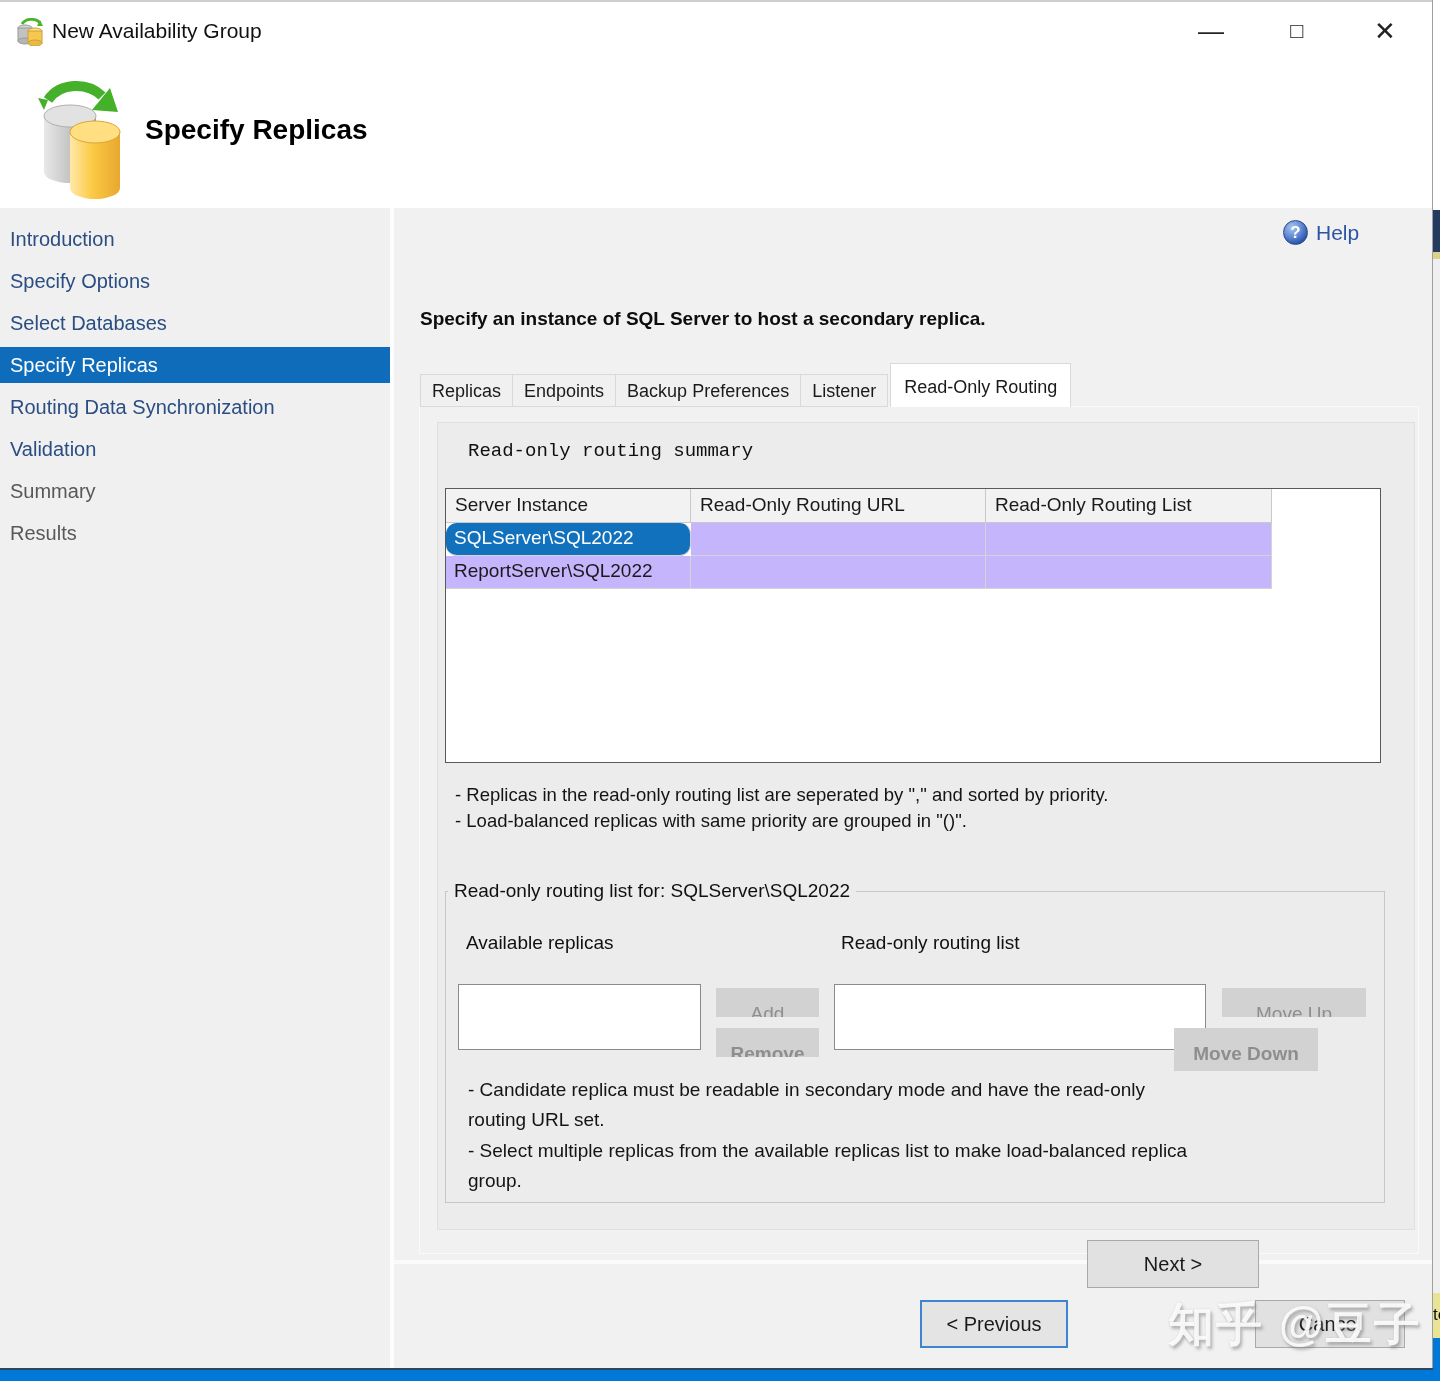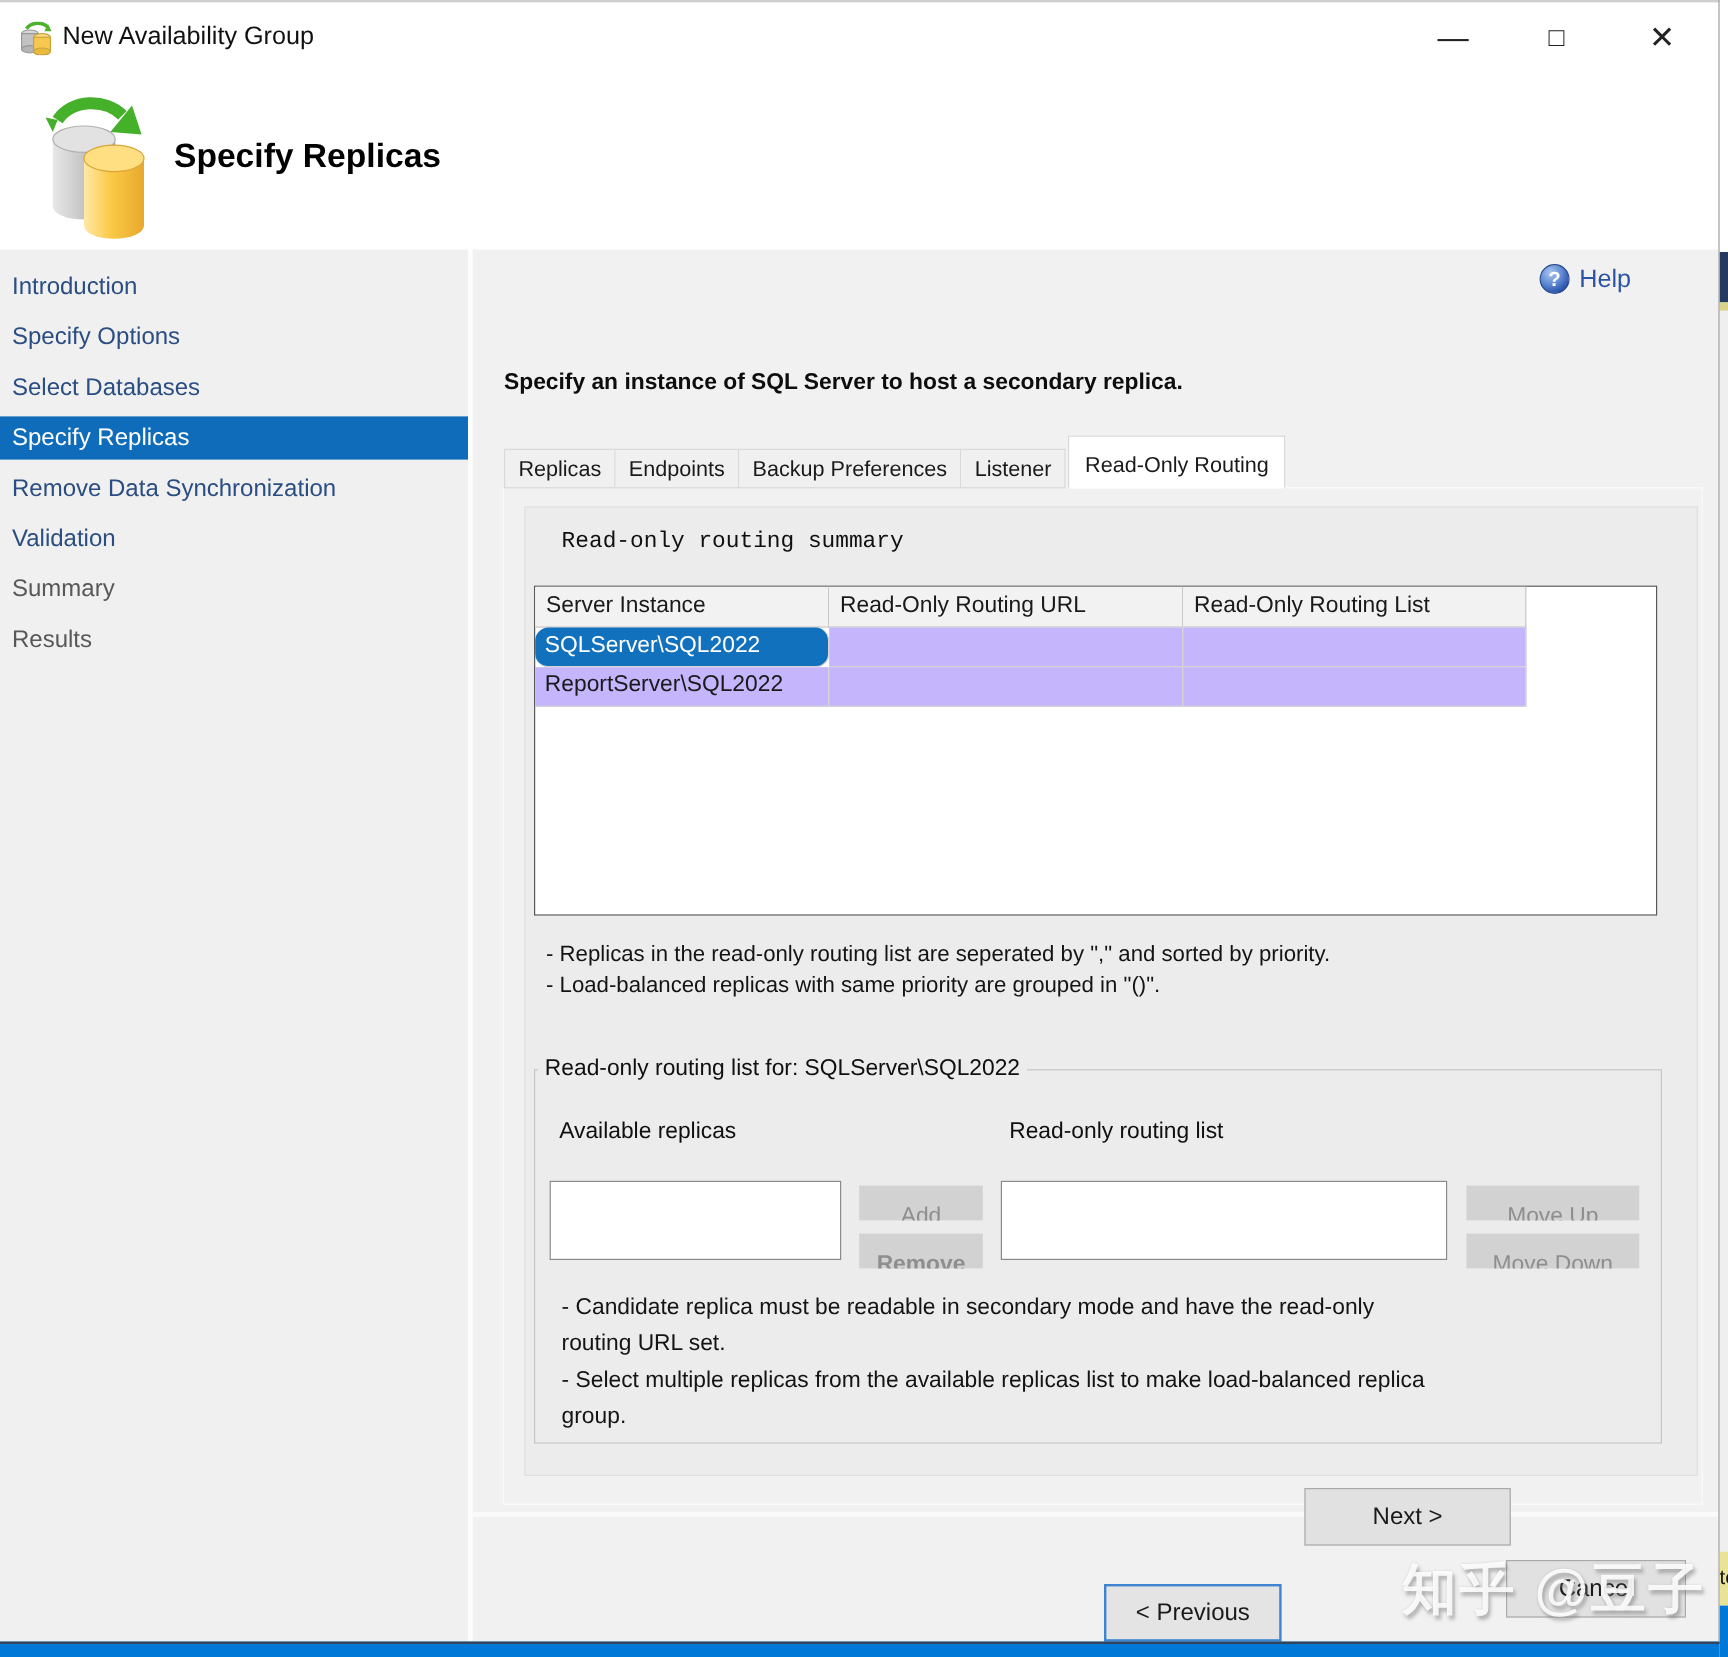--- a/index.html
+++ b/index.html
@@ -64,21 +64,21 @@
   .groupbox legend { font-size:19px; color:#101010; padding:0 6px; margin-left:2px; white-space:nowrap; }
   .gb-label { position:absolute; font-size:19px; color:#101010; white-space:nowrap; }
   .listbox { position:absolute; background:#ffffff; border:1px solid #8a8a8a; }
   .gbtn { position:absolute; background:#d2d2d2; border:none; overflow:hidden; cursor:default; }
   .gbtn span { position:absolute; left:0; right:0; top:15px; text-align:center; font-size:19px; color:#8e8e8e; white-space:nowrap; }
   .gb-note { position:absolute; left:22px; width:900px; font-size:19px; line-height:30px; color:#141414; white-space:nowrap; }
 
   
   .footer-sep { position:absolute; left:394px; top:1260px; width:1038px; height:4px; background:#fafafa; }
   .btn { position:absolute; height:48px; background:#e1e1e1; border:1px solid #a9a9a9; font-size:20px; color:#1a1a1a; font-family:"Liberation Sans", sans-serif; cursor:pointer; }
-  .btn.prev { left:920px; top:1300px; width:148px; border:2px solid #3f84d1; background:#e4e4e4;margin-top:20px; }
+  .btn.prev { left:920px; top:1300px; width:148px; border:2px solid #3f84d1; background:#e4e4e4; }
   .btn.next { left:1087px; top:1240px; width:172px; }
   .btn.cancel { left:1255px; top:1300px; width:150px; }
 
   .bottombar { position:absolute; left:0; top:1368px; width:1433px; height:13px; background:#0078d7; border-top:2px solid #33455b; }
 
   
   .watermark { position:absolute; left:1168px; top:1294px; z-index:40; font-size:46px; font-weight:bold; letter-spacing:2px;
     color:rgba(255,255,255,0.88); text-shadow:2px 3px 3px rgba(110,110,110,0.45), 0 0 2px rgba(160,160,160,0.4); white-space:nowrap; }
 
   
@@ -139,21 +139,21 @@
       <ellipse cx="69" cy="118" rx="25" ry="11" fill="url(#goldCyl)"></ellipse>
     </svg>
     <div class="page-title">Specify Replicas</div>
   </div>
 
   <div class="sidebar">
     <div class="side-item">Introduction</div>
     <div class="side-item">Specify Options</div>
     <div class="side-item">Select Databases</div>
     <div class="side-item active">Specify Replicas</div>
-    <div class="side-item">Remove Data Synchronization</div>
+    <div class="side-item">Routing Data Synchronization</div>
     <div class="side-item">Validation</div>
     <div class="side-item disabled">Summary</div>
     <div class="side-item disabled">Results</div>
   </div>
   <div class="divider-v"></div>
 
   <div class="main">
     <div class="help">
       <span class="help-icon">?</span><span class="help-label">Help</span>
     </div>
@@ -202,21 +202,21 @@
           <span>Add</span>
         </button>
       <button class="gbtn" style="left:270px; top:126px; width:103px; height:29px;font-weight:bold;" disabled="">
           <span>Remove</span>
         </button>
 
       <div class="listbox" style="left:388px; top:82px; width:372px; height:66px;"></div>
       <button class="gbtn" style="left:776px; top:86px; width:144px; height:29px;" disabled="">
           <span>Move Up</span>
         </button>
-      <button class="gbtn" style="left:776px; top:126px; width:144px; height:29px;" disabled="">
+      <button class="gbtn" style="left:728px; top:126px; width:144px; height:43px;font-weight:bold;" disabled="">
           <span>Move Down</span>
         </button>
 
       <div class="gb-note" style="top:173px;">- Candidate replica must be readable in secondary mode and have the read-only</div>
       <div class="gb-note" style="top:203px;">routing URL set.</div>
       <div class="gb-note" style="top:234px;">- Select multiple replicas from the available replicas list to make load-balanced replica</div>
       <div class="gb-note" style="top:264px;">group.</div>
     </fieldset>
   </div>
 

